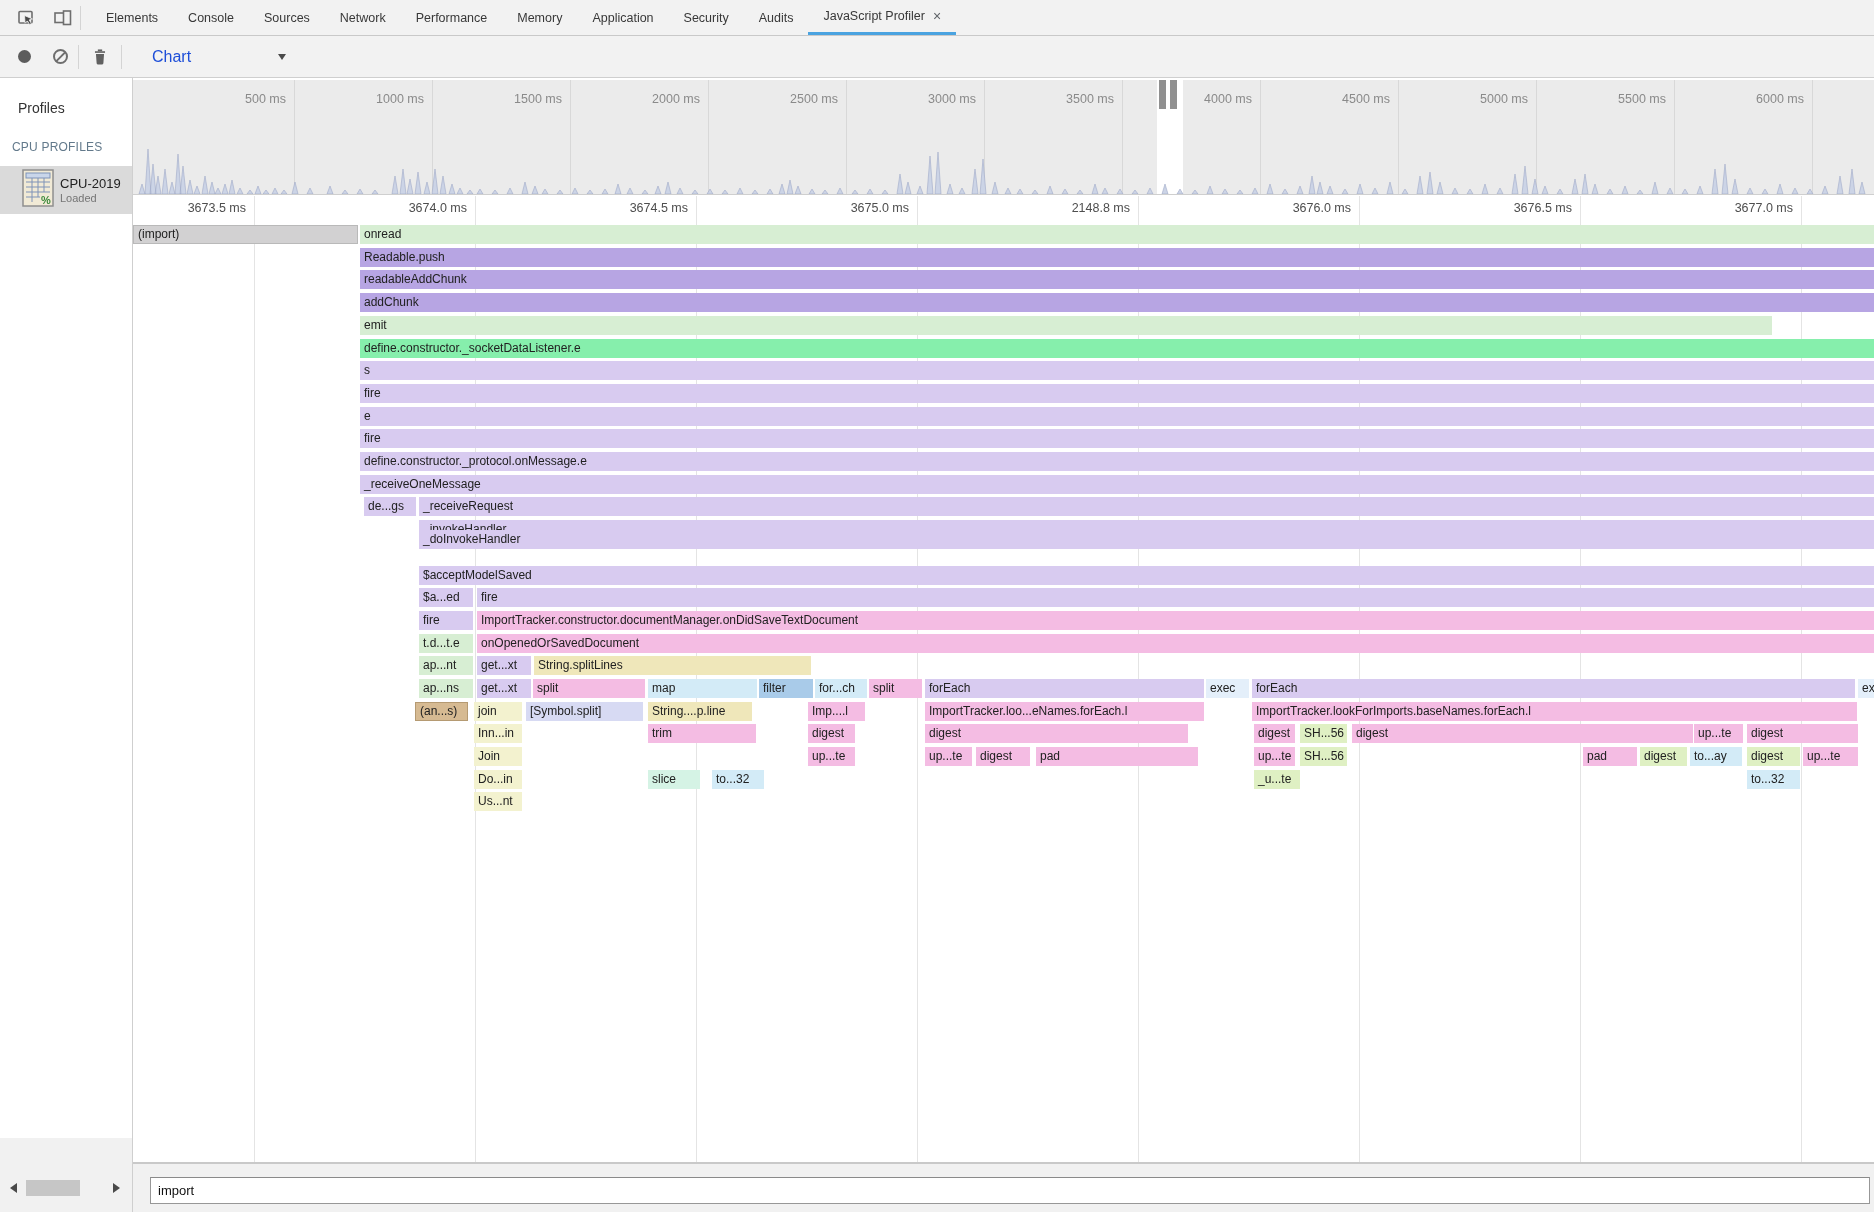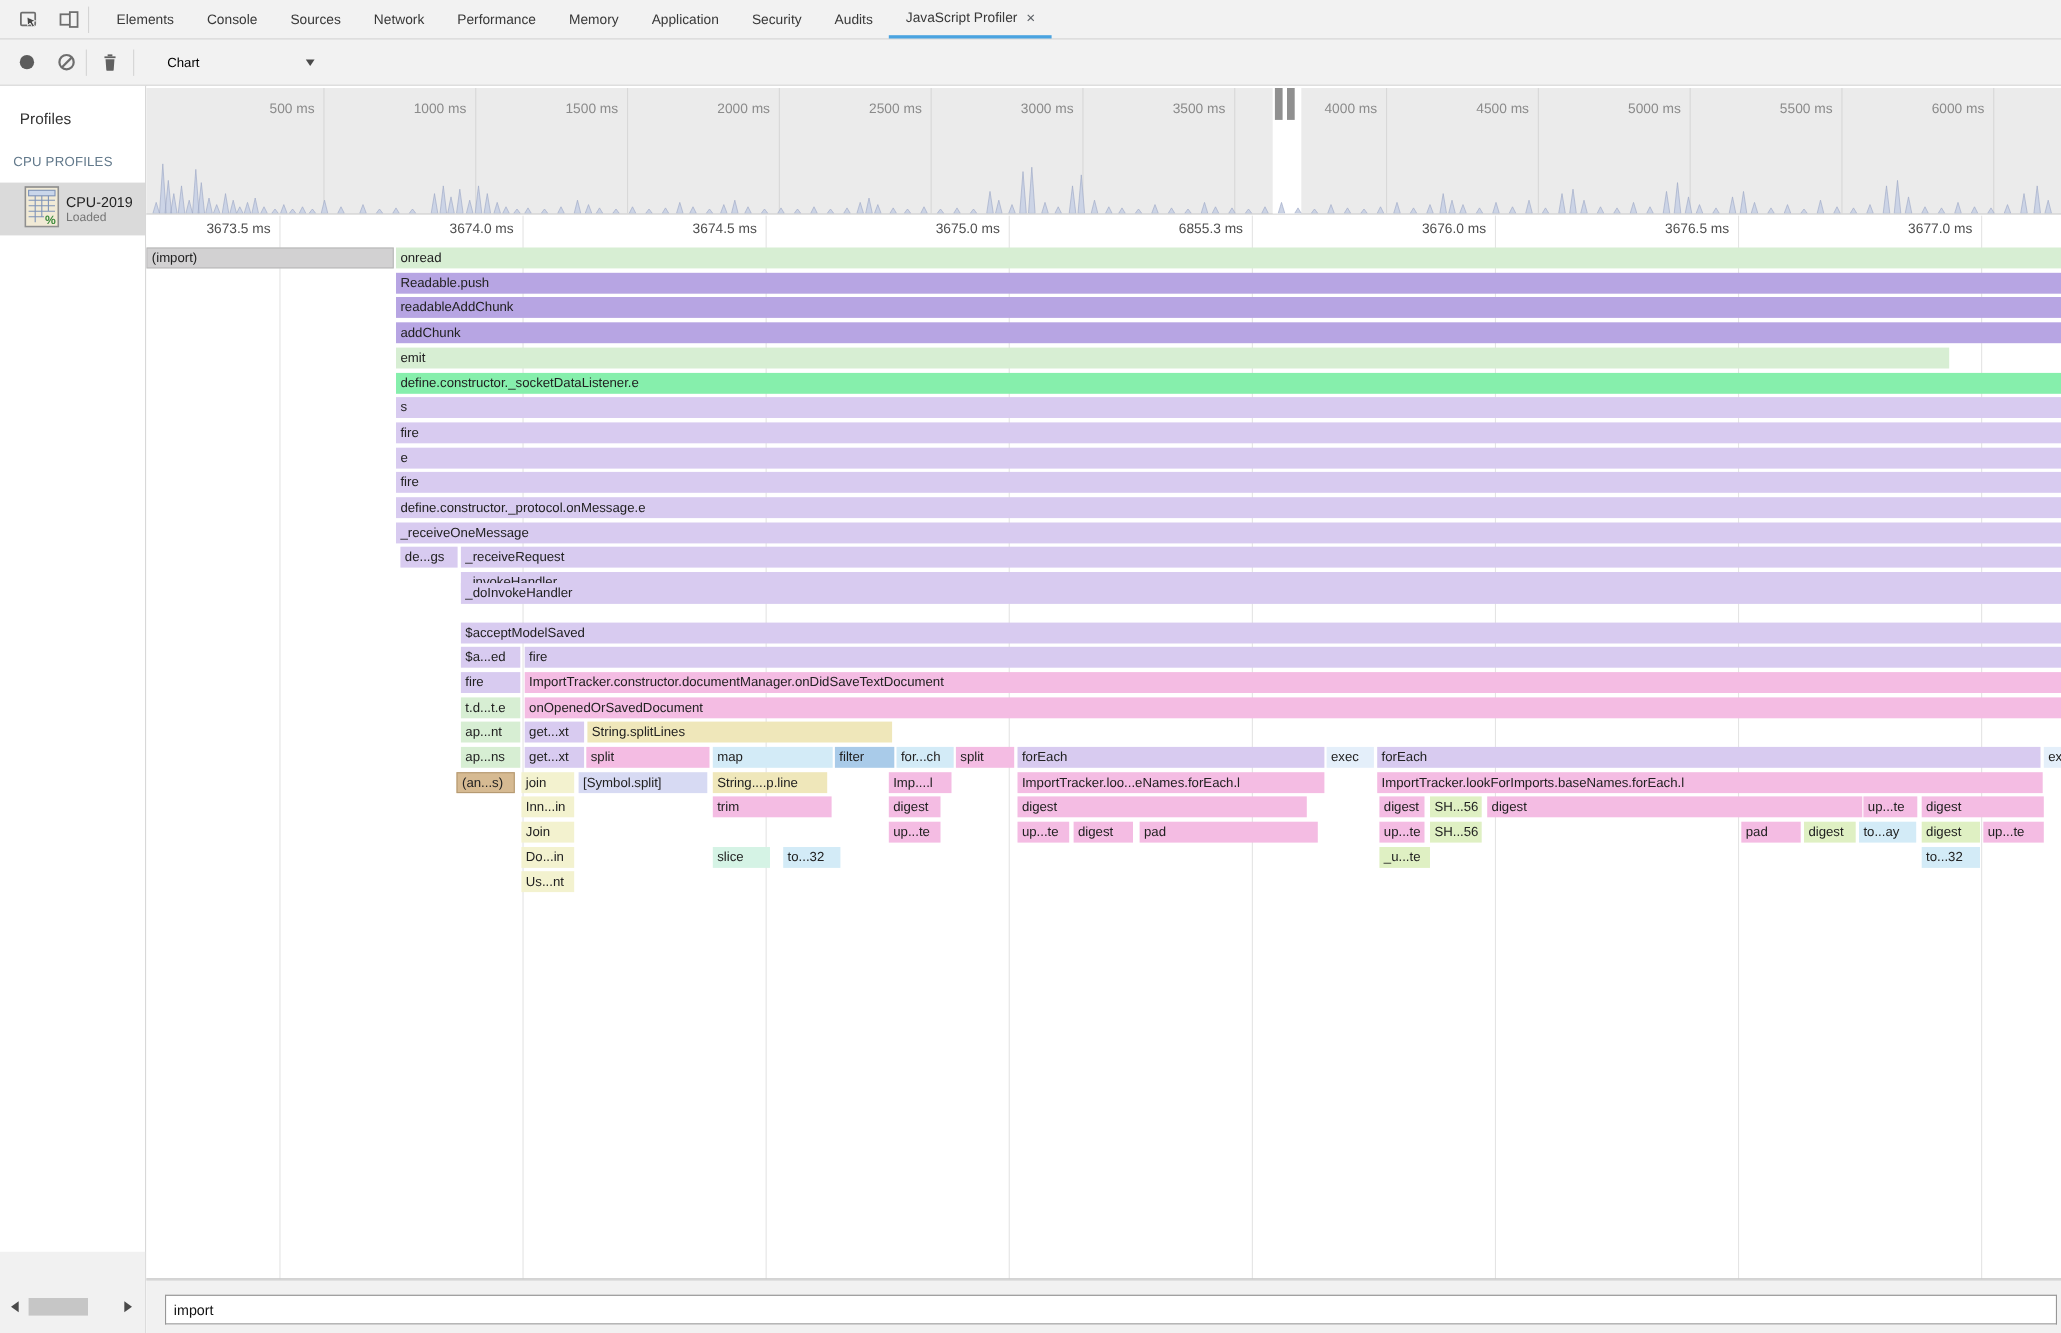--- a/index.html
+++ b/index.html
@@ -24,21 +24,21 @@
   .toolbar { position:absolute; left:0; top:36px; width:100%; height:42px;
              background:#f2f2f2; border-bottom:1px solid #cfcfcf;
              display:flex; align-items:center; padding-left:18px; }
   .rec-circle { width:13px; height:13px; border-radius:50%; background:#5c5c5c; cursor:pointer; }
   .block { width:15px; height:15px; border:2px solid #6e6e6e; border-radius:50%; position:relative; margin-left:22px; cursor:pointer;}
   .block::after { content:""; position:absolute; left:-1px; top:4.6px; width:13px; height:2px;
                   background:#6e6e6e; transform:rotate(-45deg); }
   .toolbar .vsep { margin:0 10px; }
   .trash { cursor:pointer; }
   .select-box { display:flex; align-items:center; margin-left:12px; width:150px; height:28px;
-                padding:0 8px; cursor:pointer; font-size:12px; color:#000000; }
+                padding:0 8px; cursor:pointer; font-size:16px; color:#1d4ed8; }
   .select-box .arrow { margin-left:auto; width:0; height:0; border-left:4.5px solid transparent;
                 border-right:4.5px solid transparent; border-top:6px solid #4a4a4a; }
 
   
   .content { position:absolute; left:0; top:78px; width:1874px; height:1134px; display:flex; }
   .sidebar { position:relative; width:133px; height:100%; background:#fff; border-right:1px solid #cfcfcf; }
   .sb-title { font-size:14px; color:#333; padding:22px 0 0 18px; }
   .sb-section { font-size:12px; color:#62798b; padding:24px 0 0 12px; letter-spacing:.2px; }
   .profile-item { margin-top:12px; background:#dadada; height:48px; display:flex; align-items:center;
                   padding-left:22px; cursor:pointer; }
@@ -223,21 +223,21 @@
         </svg>
         <div class="ov-handle" id="ov-h1" style="left: 1026px;"></div>
         <div class="ov-handle" id="ov-h2" style="left: 1037px;"></div>
       </div>
 
       <div class="ruler" id="ruler">
           <div class="ruler-label" style="left: -29px;">3673.5 ms</div>
           <div class="ruler-label" style="left: 192px;">3674.0 ms</div>
           <div class="ruler-label" style="left: 413px;">3674.5 ms</div>
           <div class="ruler-label" style="left: 634px;">3675.0 ms</div>
-          <div class="ruler-label" style="left: 855px;">6855.3 ms</div>
+          <div class="ruler-label" style="left: 855px;">2148.8 ms</div>
           <div class="ruler-label" style="left: 1076px;">3676.0 ms</div>
           <div class="ruler-label" style="left: 1297px;">3676.5 ms</div>
           <div class="ruler-label" style="left: 1518px;">3677.0 ms</div>
         </div>
       <div class="gridlines" id="glines">
           <div class="gline" style="left: 121px;"></div>
           <div class="gline" style="left: 342px;"></div>
           <div class="gline" style="left: 563px;"></div>
           <div class="gline" style="left: 784px;"></div>
           <div class="gline" style="left: 1005px;"></div>

